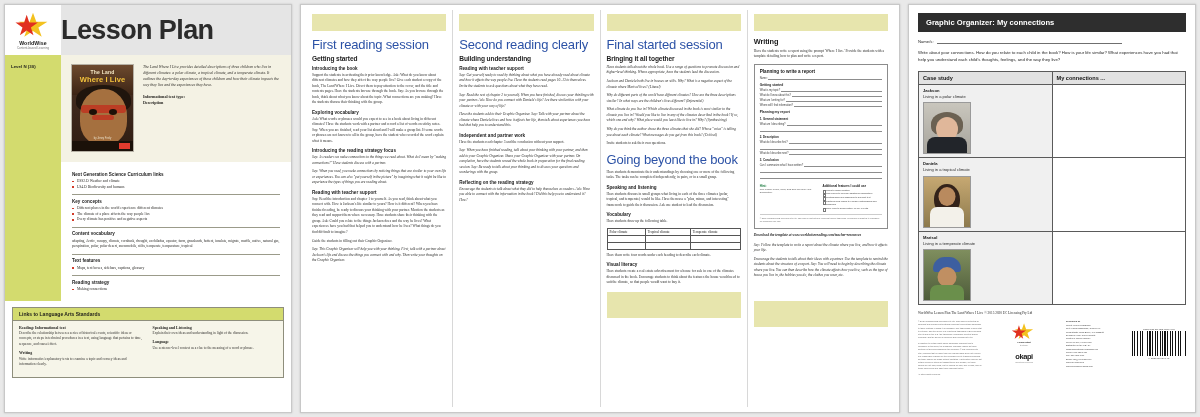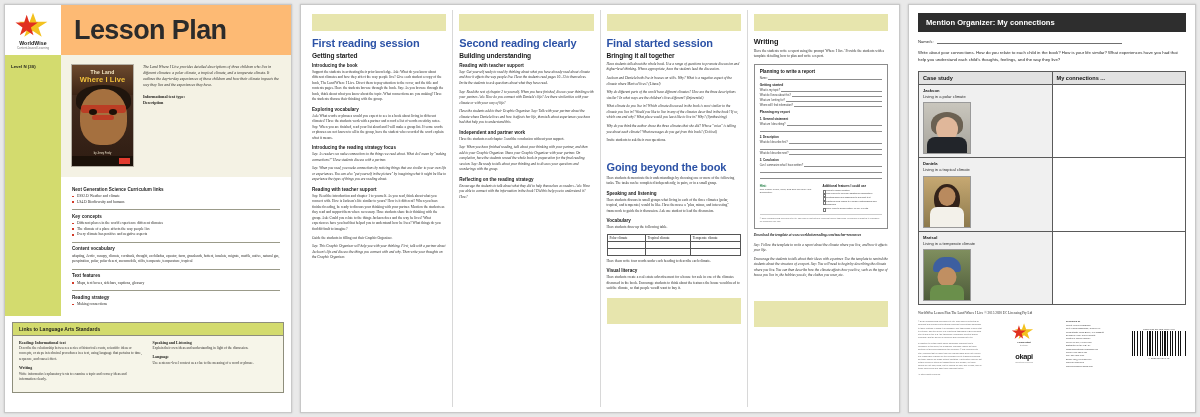--- a/index.html
+++ b/index.html
@@ -30,39 +30,38 @@
     align-items: center; justify-content: center;
     background: #fff; padding-top: 3px;
   }
   .ww-star { width: 30px; height: 26px; position: relative; }
   .ww-brand {
     font-size: 5.2px; font-weight: bold; color: #1a1a1a;
     letter-spacing: .1px; margin-top: 1px;
   }
   .ww-sub { font-size: 3px; color: #7a7a7a; margin-top: .5px; }
   .title-band {
-    flex: 1; background: #fdba74;
+    flex: 1; background: #e5e5e5;
     display: flex; align-items: center;
-    padding-left: 13px;
   }
   .title-band h1 {
     margin: 0; font-size: 27px; font-weight: bold;
     color: #2b2b2b; letter-spacing: -.6px; line-height: 1;
   }
 
   .cover-mid { display: flex; }
   .level-col {
     width: 56px; flex: 0 0 56px; background: #d3db6e;
     padding: 9px 5px 0 6px;
   }
   .level-col .lvl { font-size: 4.4px; font-weight: bold; color: #23241e; }
   .cover-body { flex: 1; background: #f4f2e4; padding: 9px 10px 10px 10px; display: flex; gap: 9px; }
 
   .book-cover {
-    width: 63px; flex: 0 0 63px; height: 103px;
+    width: 63px; flex: 0 0 63px; height: 88px;
     background: linear-gradient(#4c3324, #2e1c12);
     border: 1px solid #b5b0a4;
     position: relative; overflow: hidden;
   }
   .bc-sky { position:absolute; left:0; right:0; top:0; height:30px; background:linear-gradient(#6d4a2e,#3c2415); }
   .bc-t1 { position:absolute; top:4px; width:100%; text-align:center; font-size:5px; color:#f6e9c7; font-weight:bold; letter-spacing:.2px;}
   .bc-t2 { position:absolute; top:10px; width:100%; text-align:center; font-size:7.5px; color:#f3c23c; font-weight:bold; letter-spacing:.1px;}
   .bc-face { position:absolute; left:8px; top:24px; width:47px; height:56px; border-radius:48% 48% 42% 42%; background:#a5703f; }
   .bc-hair { position:absolute; left:4px; top:20px; width:55px; height:28px; border-radius:50% 50% 35% 35%; background:#20150d; }
   .bc-eye { position:absolute; width:8px; height:6px; border-radius:50%; background:#1d1007; top:44px;}
@@ -119,21 +118,21 @@
   .cols { display:flex; height: 100%; gap: 0; }
   .col {
     flex: 1; padding: 0 6px;
     border-right: .7px solid #d8d8d8;
     position: relative;
   }
   .col:last-child { border-right: none; }
   .col-band { height: 17px; background:#e7e5ad; margin: 4px 0 6px 0; }
 
   h2.sess {
-    margin:0 0 3px 0; font-size: 11px; font-weight: bold;
+    margin:0 0 3px 0; font-size: 13px; font-weight: normal;
     color: #2c52a6; letter-spacing: -.15px;
   }
   h3.sub {
     margin:0 0 3px 0; font-size: 6.6px; font-weight: bold; color:#1d1d1d;
     letter-spacing:-.1px;
   }
   h4.mini {
     margin: 4px 0 2px 0; font-size: 4.6px; font-weight: bold; color:#1c1c1c;
   }
   p.body {
@@ -406,21 +405,21 @@
         <h2 class="sess">Final started session</h2>
         <h3 class="sub">Bringing it all together</h3>
 
         <p class="body it">Have students talk about the whole book. Use a range of questions to promote discussion and higher-level thinking. Where appropriate, have the students lead the discussion.</p>
         <p class="body it">Jackson and Daniela both live in houses on stilts. Why? What is a negative aspect of the climate where Marisol lives? (Literal)</p>
         <p class="body it">Why do different parts of the world have different climates? How are the three descriptions similar? In what ways are the children's lives different? (Inferential)</p>
         <p class="body it">What climate do you live in? Which climate discussed in the book is most similar to the climate you live in? Would you like to live in any of the climates described in the book? If so, which one and why? What place would you least like to live in? Why? (Synthesizing)</p>
         <p class="body it">Why do you think the author chose the three climates that she did? Whose "voice" is telling you about each climate? What messages do you get from this book? (Critical)</p>
         <p class="body">Invite students to ask their own questions.</p>
 
-        <h2 class="sess" style="margin-top:17px;">Going beyond the book</h2>
+        <h2 class="sess" style="margin-top:5px;">Going beyond the book</h2>
         <p class="body">Have students demonstrate their understandings by choosing one or more of the following tasks. The tasks can be completed independently, in pairs, or in a small group.</p>
 
         <h4 class="mini">Speaking and listening</h4>
         <p class="body">Have students discuss in small groups what living in each of the three climates (polar, tropical, and temperate) would be like. Have them use a "plus, minus, and interesting" framework to guide their discussion. Ask one student to lead the discussion.</p>
 
         <h4 class="mini">Vocabulary</h4>
         <p class="body">Have students draw up the following table.</p>
 
         <table class="vtable">
           <tbody>
@@ -531,21 +530,21 @@
         <p class="body it">Encourage the students to talk about their ideas with a partner. Use the template to remind the students about the structure of a report. Say: You will need to begin by describing the climate where you live. You can then describe how the climate affects how you live, such as the type of house you live in, the hobbies you do, the clothes you wear, etc.</p>
 
         <div class="yellow-foot" style="margin-top:22px;"></div>
       </div>
 
     </div>
   </div>
 
   <div class="sheet" id="panel-go">
 
-    <div class="go-hd">Mention Organizer: My connections</div>
+    <div class="go-hd">Graphic Organizer: My connections</div>
 
     <div class="go-name">
       <span class="lab">Name/s:</span>
       <span class="rule"></span>
     </div>
 
     <p class="go-intro">Write about your connections. How do you relate to each child in the book? How is your life similar? What experiences have you had that help you understand each child's thoughts, feelings, and the way they live?</p>
 
     <table class="go-table">
       <tbody>

